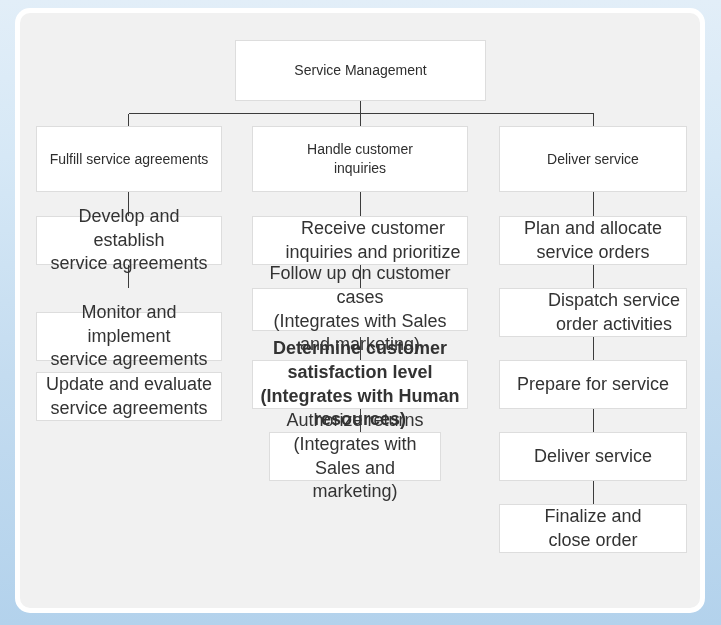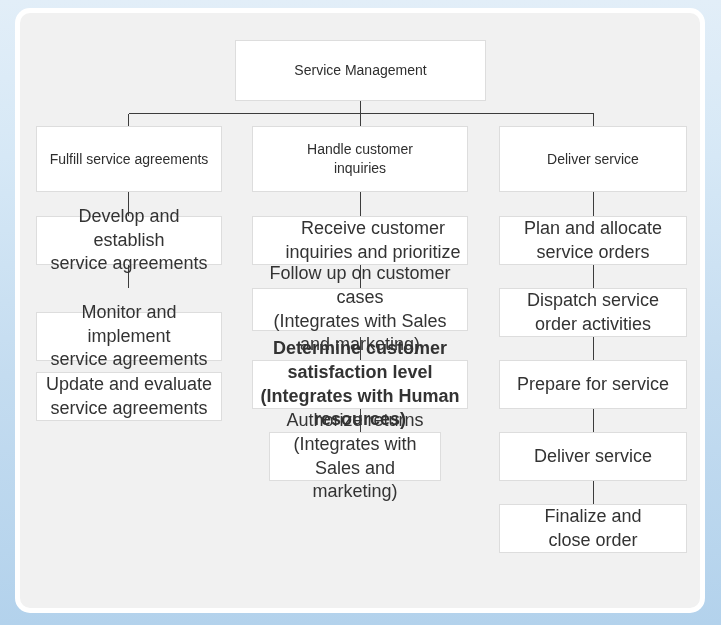--- a/index.html
+++ b/index.html
@@ -143,21 +143,21 @@
 (Integrates with Sales and marketing)</span>
   </div>
 
   <div class="node level1" style="left:499px; top:126px; width:188px; height:66px;">
     <span class="label">Deliver service</span>
   </div>
   <div class="node" style="left:499px; top:216px; width:188px; height:49px;">
     <span class="label">Plan and allocate
 service orders</span>
   </div>
-  <div class="node" style="left:499px; top:288px; width:188px; height:49px;">
+  <div class="node" style="left:499px; top:288px; width:188px; height:49px;justify-content:flex-end;">
     <span class="label">Dispatch service
 order activities</span>
   </div>
   <div class="node" style="left:499px; top:360px; width:188px; height:49px;text-align:center;">
     <span class="label">Prepare for service</span>
   </div>
   <div class="node" style="left:499px; top:432px; width:188px; height:49px;">
     <span class="label">Deliver service</span>
   </div>
   <div class="node" style="left:499px; top:504px; width:188px; height:49px;">

